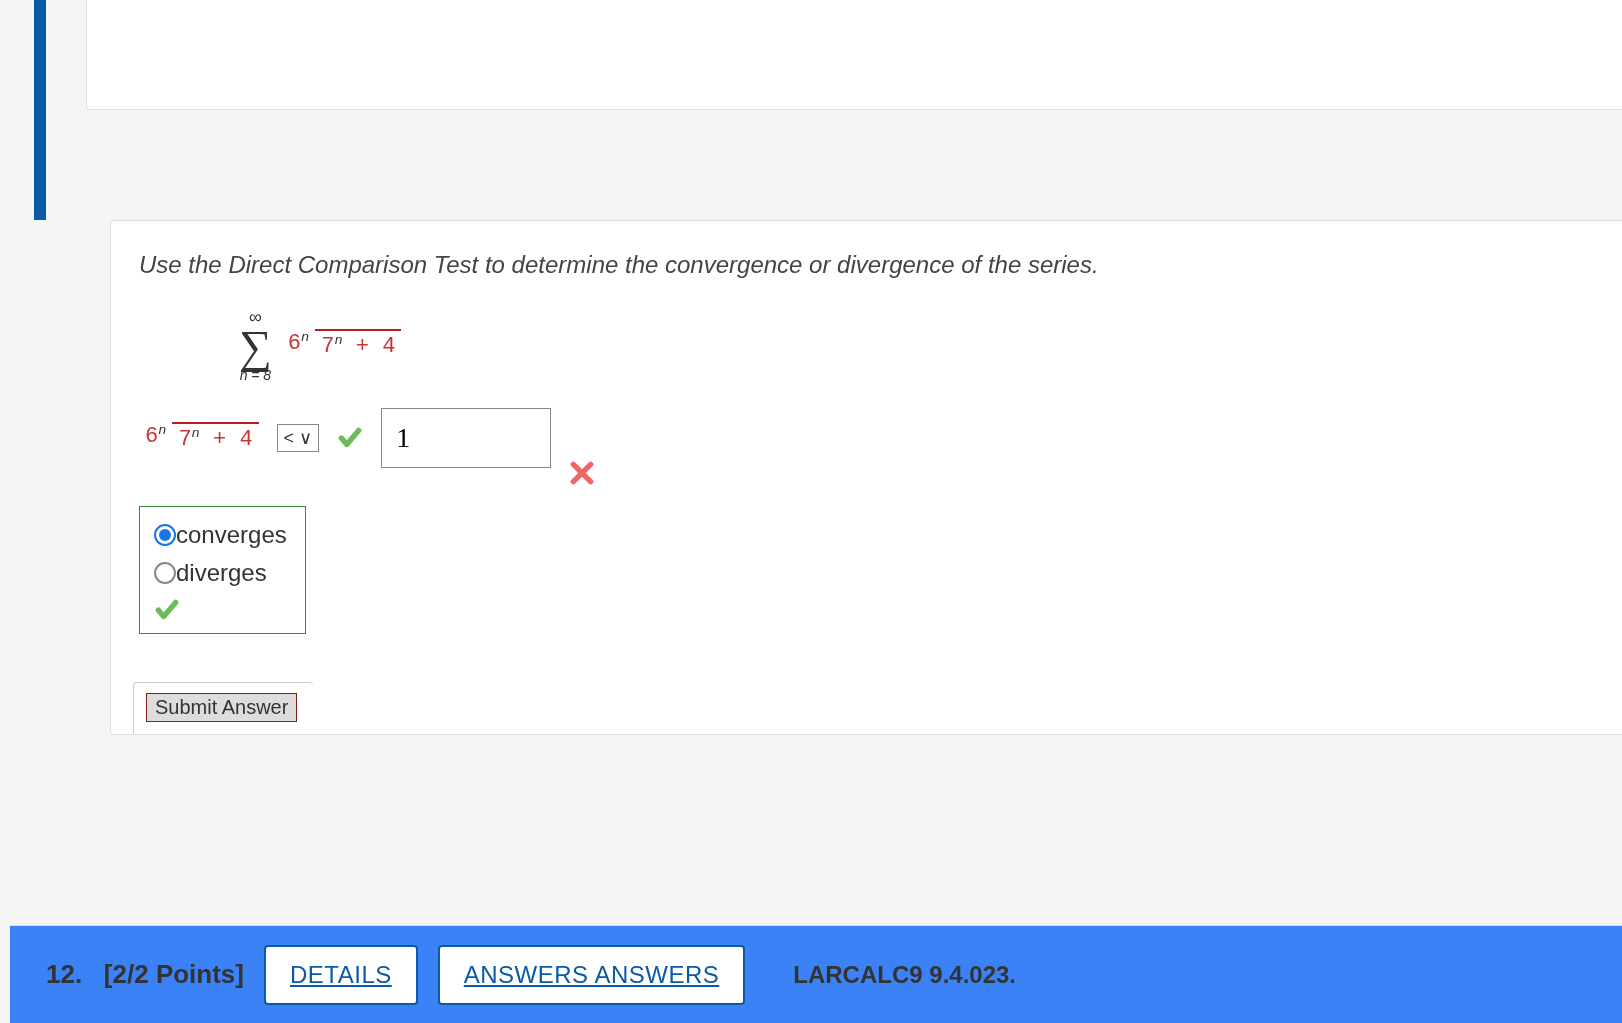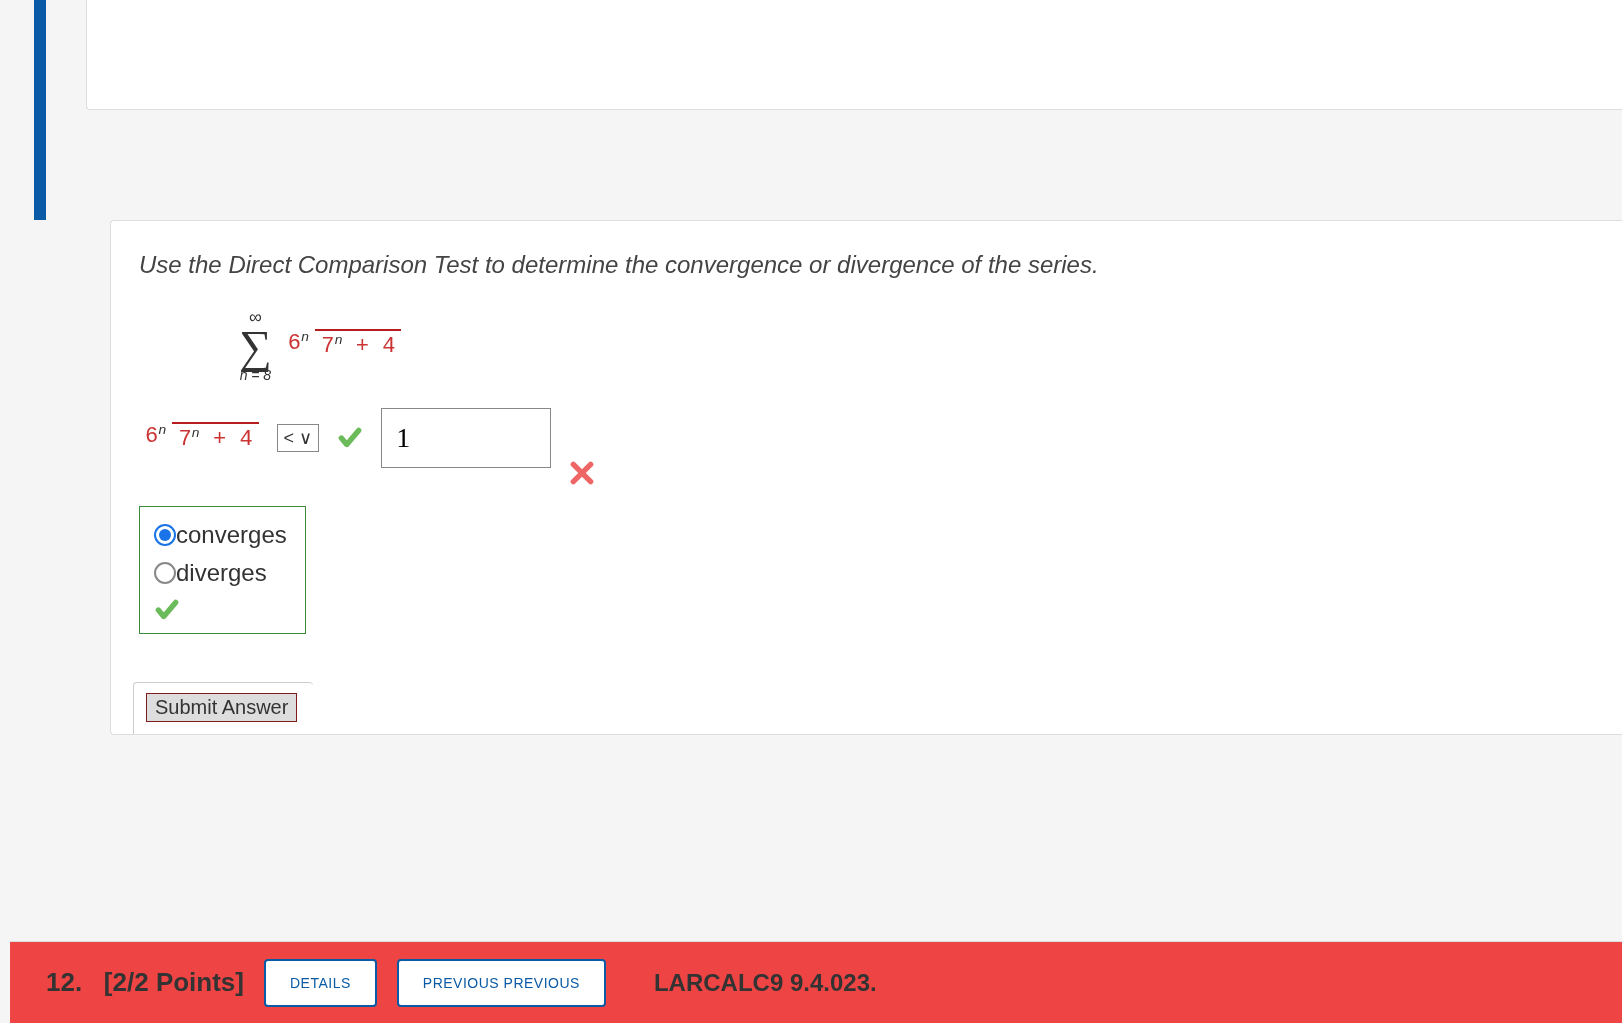--- a/index.html
+++ b/index.html
@@ -178,42 +178,43 @@
     font-size: 20px;
     font-family: Arial, sans-serif;
     color: #333;
   }
   
   .next-header {
     position: absolute;
     left: 10px;
     right: 0;
     bottom: 0;
-    height: 82px;
-    background: #ef4444;
+    height: 98px;
+    background: #3b82f6;
     border-top: 1px solid #ddd;
     display: flex;
     align-items: center;
     padding-left: 36px;
     gap: 20px;
   }
   .next-header .qnum {
     font-size: 26px;
     font-weight: bold;
     color: #333;
   }
   .pill-btn {
     border: 2px solid #0a5aa5;
     color: #0a5aa5;
-    font-size: 14px;
+    font-size: 24px;
     font-weight: 500;
     padding: 14px 24px;
     border-radius: 4px;
     background: #fff;
     letter-spacing: 0.5px;
+    text-decoration: underline;
   }
   .textbook-ref {
     font-size: 24px;
     font-weight: bold;
     color: #333;
     margin-left: 28px;
   }
 </style>
 </head>
 <body>
@@ -284,16 +285,16 @@
     </div>
   </div>
 
   <div class="next-header">
     <span class="qnum">
       <span>12.</span>
       <span>&nbsp;</span>
       <span>[2/2 Points]</span>
     </span>
     <span class="pill-btn">DETAILS</span>
-    <span class="pill-btn">PREVIOUS PREVIOUS</span>
+    <span class="pill-btn">ANSWERS ANSWERS</span>
     <span class="textbook-ref">LARCALC9 9.4.023.</span>
   </div>
 </div>
 
 </body></html>

